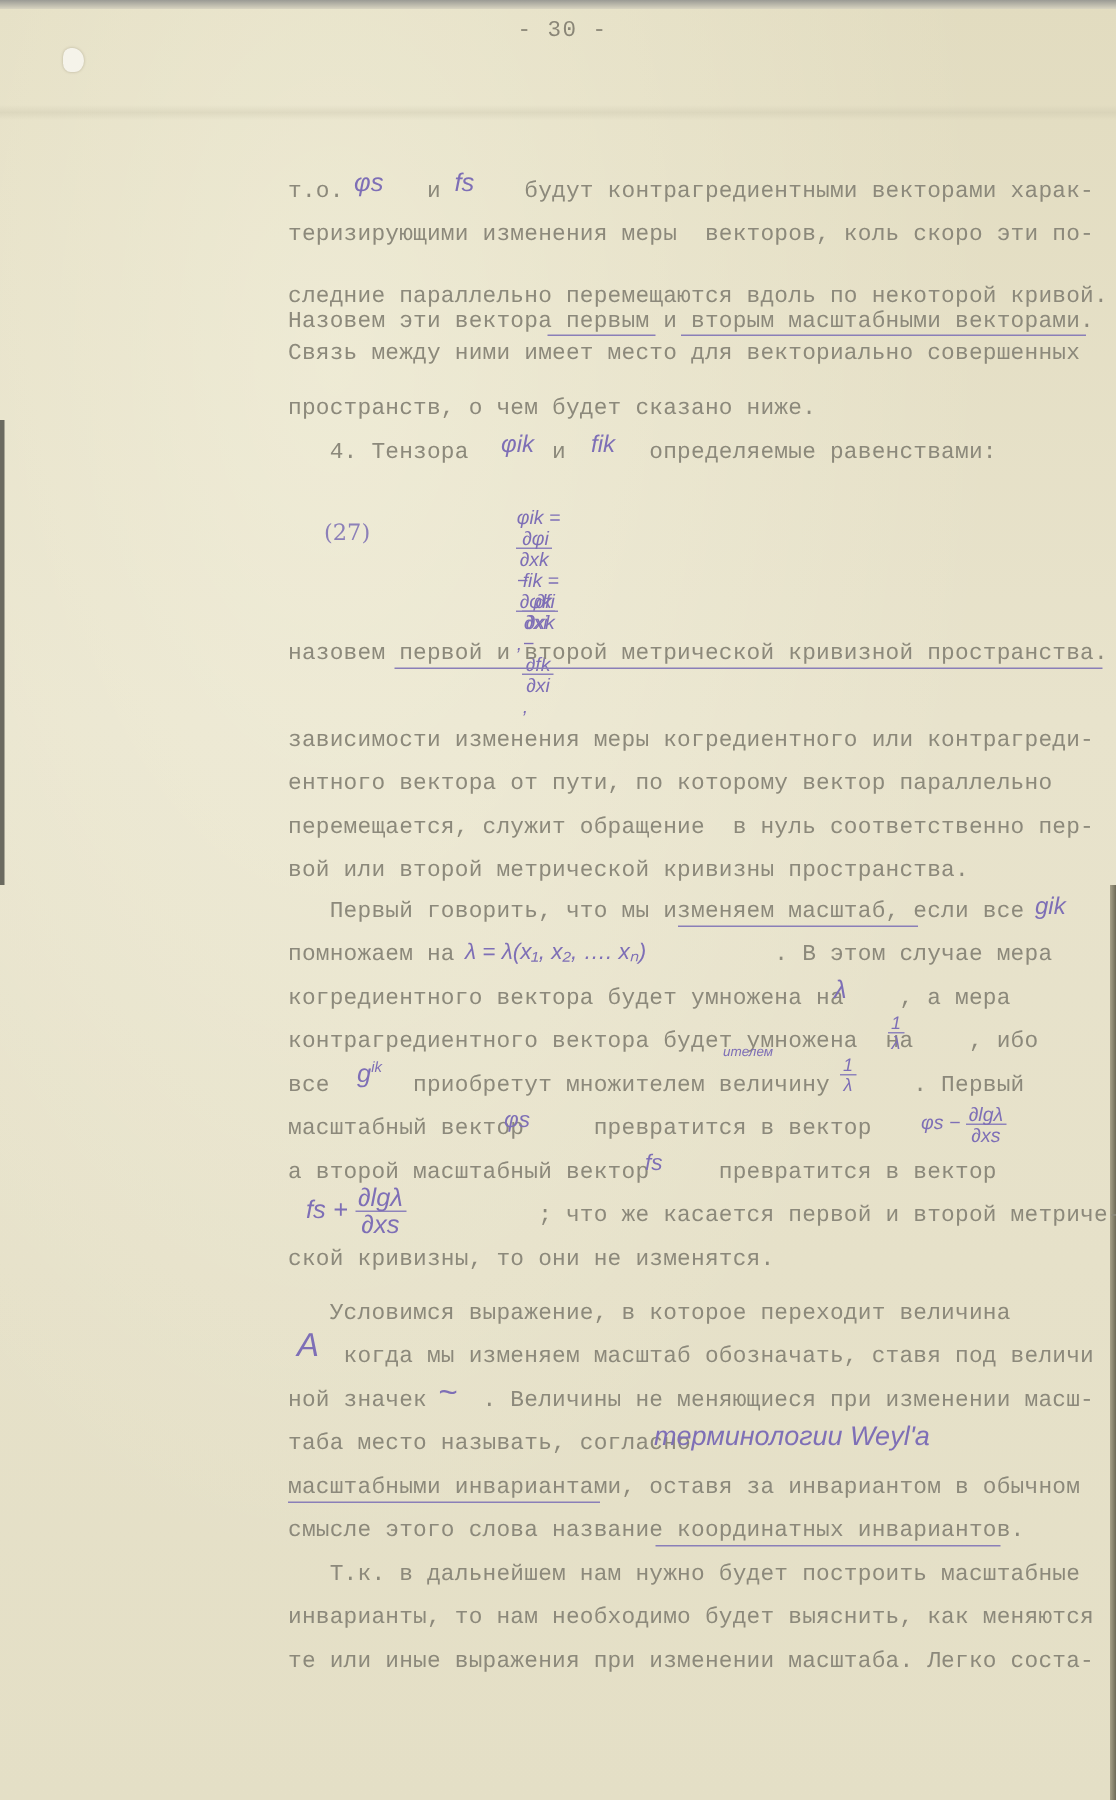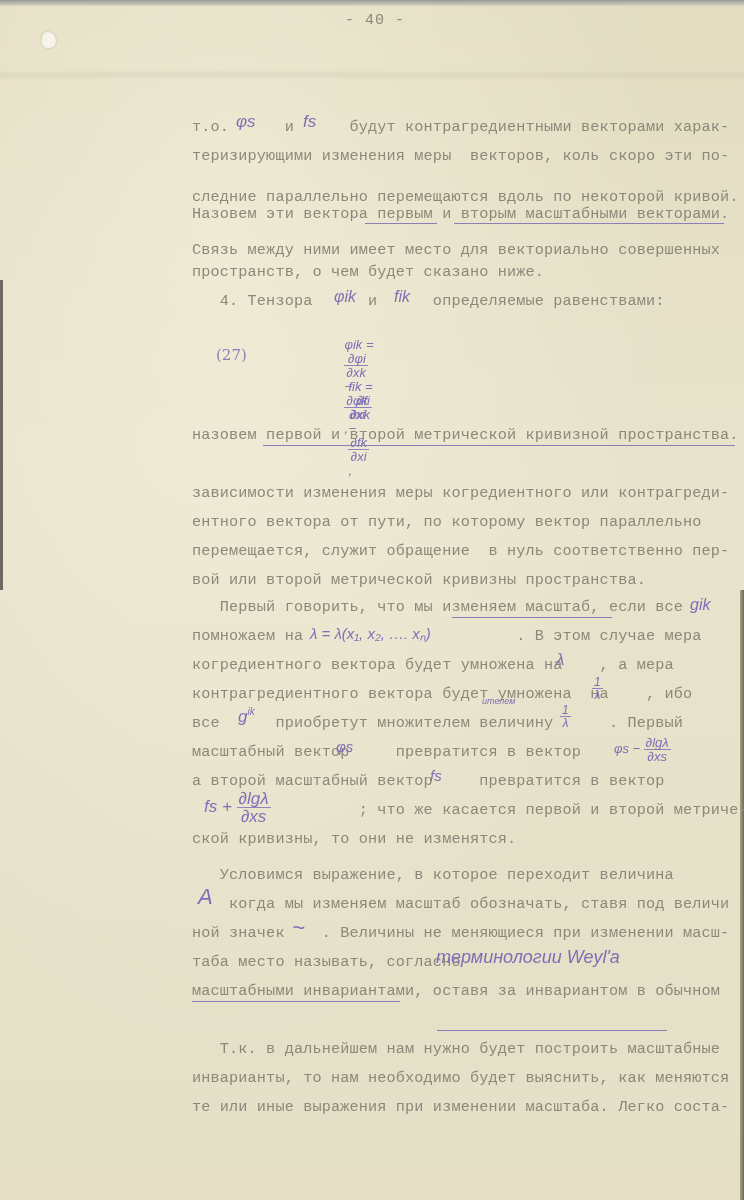--- a/index.html
+++ b/index.html
@@ -65,32 +65,32 @@
 </head>
 <body>
 
 <div class="page">
   <div class="topband"></div>
   <div class="fold"></div>
   <div class="leftedge"></div>
   <div class="rightedge"></div>
   <div class="tear"></div>
 
-  <div class="pagenum">- 40 -</div>
+  <div class="pagenum">- 30 -</div>
 
   <div class="line" style="top:118px">т.о.      и      будут контрагредиентными векторами харак-</div>
   <span class="hw" style="left:236px;top:112px;font-size:17px">φs</span>
   <span class="hw" style="left:303px;top:112px;font-size:17px">fs</span>
 
   <div class="line" style="top:147px">теризирующими изменения меры  векторов, коль скоро эти по-</div>
   <div class="line" style="top:188px">следние параллельно перемещаются вдоль по некоторой кривой.</div>
   <div class="line" style="top:205px">Назовем эти вектора первым и вторым масштабными векторами.</div>
   <div class="ul" style="left:365px;top:223px;width:72px"></div>
   <div class="ul" style="left:454px;top:223px;width:270px"></div>
-  <div class="line" style="top:241px">Связь между ними имеет место для векториально совершенных</div>
+  <div class="line" style="top:226px">Связь между ними имеет место для векториально совершенных</div>
   <div class="line" style="top:263px">пространств, о чем будет сказано ниже.</div>
   <div class="line" style="top:292px">   4. Тензора      и      определяемые равенствами:</div>
   <span class="hw" style="left:334px;top:288px;font-size:16px">φik</span>
   <span class="hw" style="left:394px;top:288px;font-size:16px">fik</span>
 
   <div class="eqnum">(27)</div>
   <div class="hw" style="left:330px;top:322px;font-size:13px">
     <span>φik =</span>
     <span class="frac"><span class="n">∂φi</span><span class="d">∂xk</span></span>
     <span>−</span>
@@ -136,18 +136,19 @@
 
   <div class="line" style="top:866px">   Условимся выражение, в которое переходит величина</div>
   <div class="line" style="top:895px">    когда мы изменяем масштаб обозначать, ставя под величи</div>
   <span class="hw" style="left:198px;top:884px;font-size:22px">A</span>
   <div class="line" style="top:924px">ной значек    . Величины не меняющиеся при изменении масш-</div>
   <span class="hw" style="left:292px;top:915px;font-size:22px">~</span>
   <div class="line" style="top:953px">таба место называть, согласно</div>
   <span class="hw" style="left:436px;top:947px;font-size:18px">терминологии Weyl'a</span>
   <div class="line" style="top:982px">масштабными инвариантами, оставя за инвариантом в обычном</div>
   <div class="ul" style="left:192px;top:1001px;width:208px"></div>
+  <div class="line" style="top:1011px">смысле этого слова название координатных инвариантов.</div>
   <div class="ul" style="left:437px;top:1030px;width:230px"></div>
 
   <div class="line" style="top:1040px">   Т.к. в дальнейшем нам нужно будет построить масштабные</div>
   <div class="line" style="top:1069px">инварианты, то нам необходимо будет выяснить, как меняются</div>
   <div class="line" style="top:1098px">те или иные выражения при изменении масштаба. Легко соста-</div>
 </div>
 
 </body></html>

